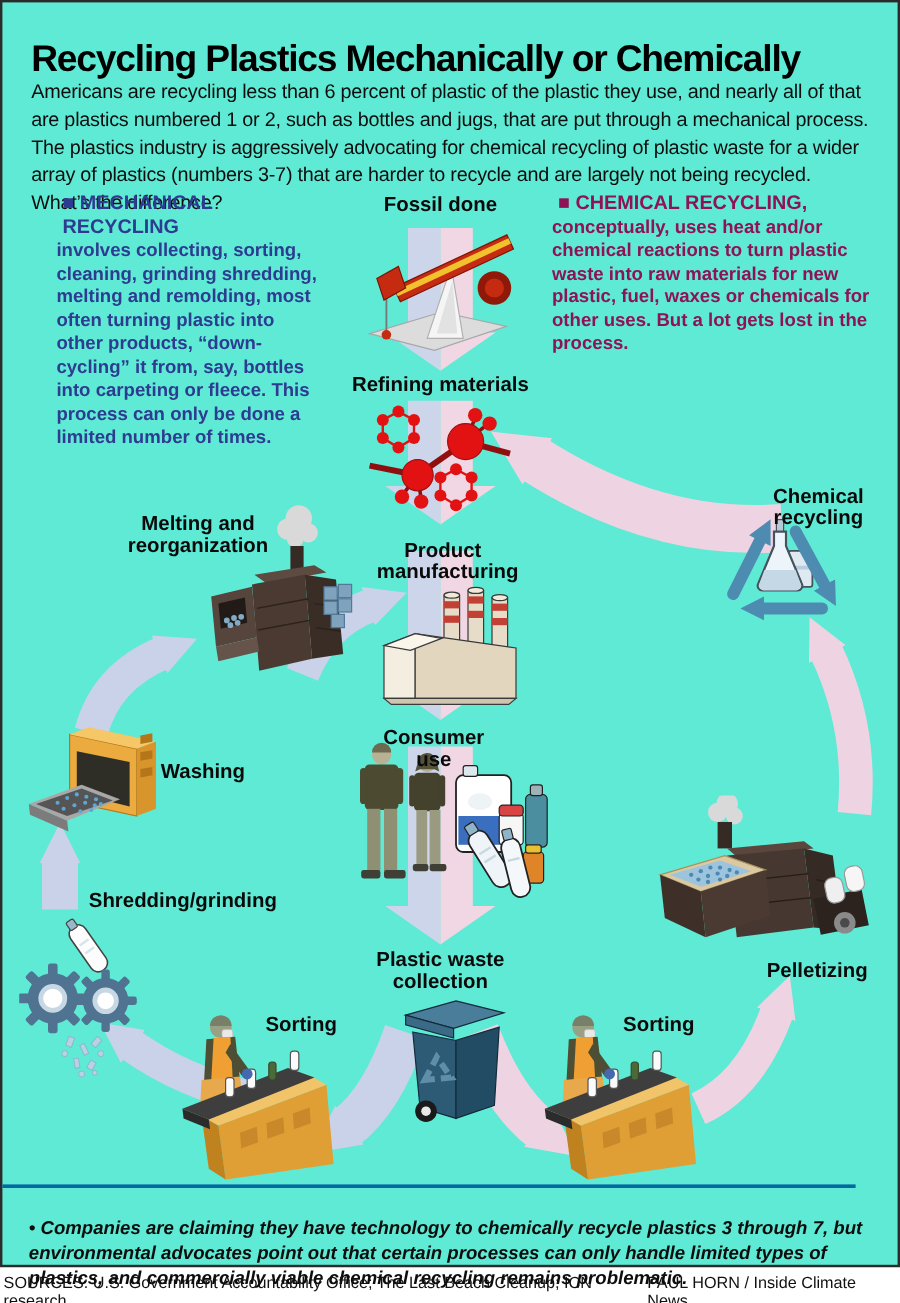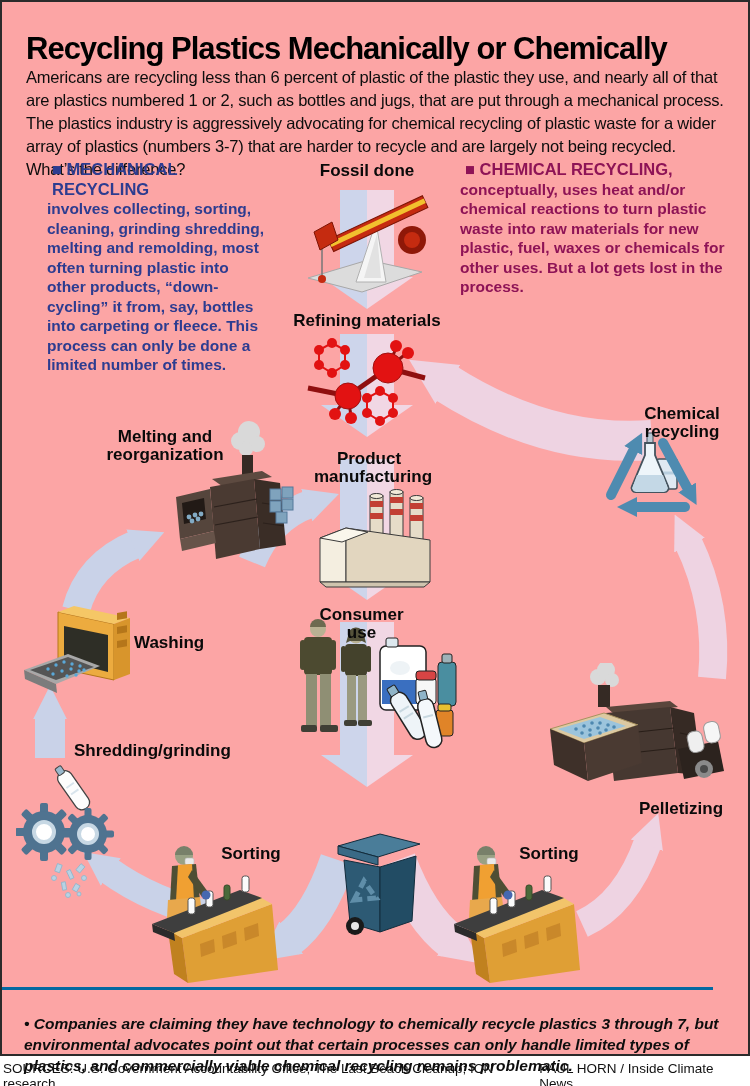--- a/index.html
+++ b/index.html
@@ -3,21 +3,21 @@
 <meta charset="utf-8">
 <style>
   html,body { margin:0; padding:0; }
   body {
     width:750px; height:1086px; position:relative; background:#fff;
     font-family:"Liberation Sans", sans-serif; color:#0c0c0c;
     overflow:hidden;
   }
   .frame {
     position:absolute; left:0; top:0; width:746px; height:1052px;
-    border:2px solid #2b2b2b; background:#fca5a5;
+    border:2px solid #2b2b2b; background:#5eead4;
   }
   .title {
     position:absolute; left:24px; top:8px; width:700px;
     font-size:31px; font-weight:bold; letter-spacing:-1px; color:#000;
   }
   .intro {
     position:absolute; left:24px; top:47px; width:702px;
     font-size:16.5px; line-height:23px; letter-spacing:-0.2px; color:#0d0d0d;
   }
   .diagram { position:absolute; left:0; top:152px; width:746px; height:833px; }
@@ -447,20 +447,21 @@
         <path d="M90,92 L38,92" marker-end="url(#rh)"></path>
         <path d="M16,80 L40,32" marker-end="url(#rh)"></path>
         <path d="M68,28 L94,76" marker-end="url(#rh)"></path>
       </g>
     </svg>
 
     <div class="stage-label" style="left:305px;top:8px;width:120px">Fossil done</div>
     <div class="stage-label" style="left:280px;top:158px;width:170px">Refining materials</div>
     <div class="stage-label" style="left:312px;top:296px;width:110px">Product manufacturing</div>
     <div class="stage-label" style="left:302px;top:452px;width:115px">Consumer use</div>
+    <div class="stage-label" style="left:309px;top:637px;width:112px">Plastic waste collection</div>
 
     <div class="stage-label" style="left:98px;top:274px;width:130px">Melting and reorganization</div>
     <div class="stage-label" style="left:132px;top:480px;width:90px;text-align:left">Washing</div>
     <div class="stage-label" style="left:72px;top:588px;width:95px">Shredding/grinding</div>
     <div class="stage-label" style="left:213px;top:691px;width:72px">Sorting</div>
 
     <div class="stage-label" style="left:511px;top:691px;width:72px">Sorting</div>
     <div class="stage-label" style="left:624px;top:646px;width:110px">Pelletizing</div>
     <div class="stage-label" style="left:604px;top:251px;width:152px">Chemical recycling</div>
   </div>

